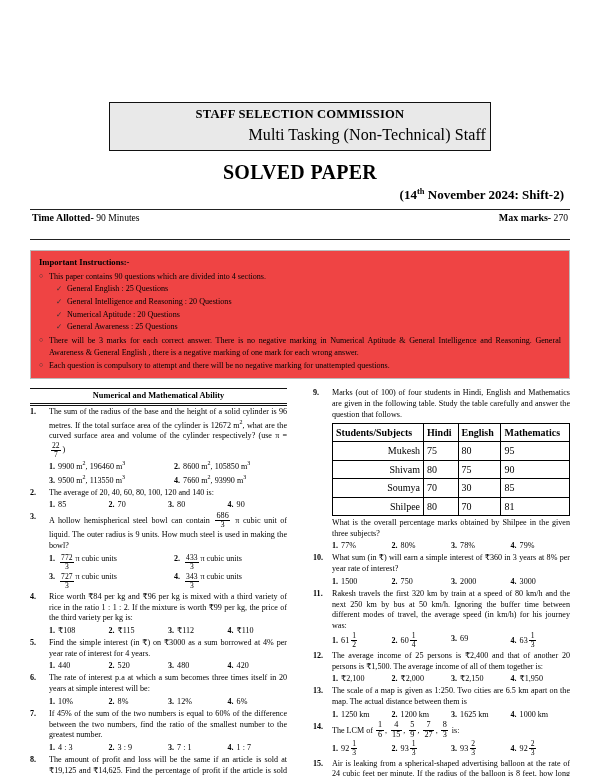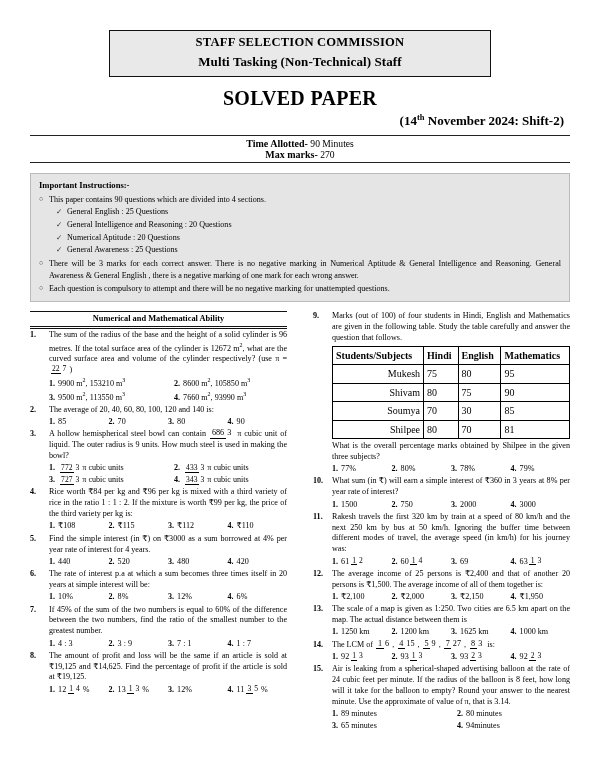--- a/index.html
+++ b/index.html
@@ -12,37 +12,38 @@
     width: 600px; height: 776px;
     font-family: "Liberation Serif", "DejaVu Serif", serif;
     color: #000;
     overflow: hidden;
     position: relative;
   }
   .page { width: 600px; height: 776px; padding: 0 30px; position: relative; }
 
   
   .title-box {
-    margin: 30px auto 0 auto;
+    margin: 102px auto 0 auto;
     width: 382px;
     border: 1.6px solid #111;
     background: #e9e9e9;
     text-align: center;
     padding: 4px 4px 6px 4px;
   }
   .title-line1 {
     font-weight: bold;
     font-size: 12.6px;
     letter-spacing: .2px;
     margin-bottom: 4px;
   }
   .title-line2 {
-    font-weight: bold;
-    font-size: 13px;
+    font-weight: normal;
+    font-size: 16px;
     letter-spacing: .1px;
+    text-align: right;
   }
   .solved-paper {
     text-align: center;
     font-weight: bold;
     font-size: 20px;
     margin-top: 10px;
     letter-spacing: .3px;
   }
   .shift-line {
     text-align: right;
@@ -51,33 +52,32 @@
     margin-top: 2px;
     padding-right: 6px;
   }
   .shift-line sup { font-size: 8.5px; font-family: Liberation Serif, serif; }
 
   .meta-row {
     margin-top: 6px;
     border-top: 1.4px solid #222;
     border-bottom: 1.4px solid #222;
     display: flex;
-    justify-content: flex-start;
+    justify-content: space-between;
     align-items: center;
-    padding: 2px 2px 2px 2px;
+    padding: 2px 2px 16px 2px;
     font-size: 9.6px;
-    flex-direction: column;
   }
   .meta-row b { font-size: 10px; }
 
   
   .instructions {
     margin-top: 10px;
     border: 1px solid #bbb;
-    background: #e5e5e5;
+    background: #ef4444;
     padding: 5px 8px 6px 8px;
     font-size: 8.1px;
     line-height: 1.48;
   }
   .instructions .ins-title {
     font-weight: bold;
     font-size: 8.6px;
     margin-bottom: 2px;
   }
   .ins-item {
@@ -152,21 +152,21 @@
   }
   .opt .on { font-weight: bold; margin-right: 3px; }
   .opts.two .opt { width: 50%; }
   .opts.two .opt:nth-child(2n) { padding-left: 6px; }
 
   sup.sm { font-size: 6px; vertical-align: super; }
 
   
   .frac {
     display: inline-flex;
-    flex-direction: row;
+    flex-direction: column;
     text-align: center;
     vertical-align: middle;
     line-height: 1.04;
     margin: 0 1.5px;
     font-size: 7.6px;
     position: relative;
     top: -0.5px;
   }
   .frac .num { border-bottom: 0.8px solid #000; padding: 0 1.5px; }
   .frac .den { padding: 0 1.5px; }
@@ -252,21 +252,21 @@
       <div class="q">
         <div class="qnum">1.</div>
         <div class="qbody">
           <div class="qtext"><span>The sum of the radius of the base and the height of a solid cylinder is 96 metres. If the total surface area of the cylinder is 12672 m</span><sup class="sm">2</sup><span>, what are the curved  surface area and volume of the cylinder respectively? (use π =</span><span class="frac">
                 <span class="num">22</span>
                 <span class="den">7</span>
               </span><span>)</span></div>
           <div class="opts two">
             <div class="opt">
                 <span class="on">1.</span>
-                <span><span>9900 m</span><sup class="sm">2</sup><span>, 153210 m</span><sup class="sm">3</sup></span>
+                <span><span>9900 m</span><sup class="sm">2</sup><span>, 196460 m</span><sup class="sm">3</sup></span>
               </div>
             <div class="opt">
                 <span class="on">2.</span>
                 <span><span>8600 m</span><sup class="sm">2</sup><span>, 105850 m</span><sup class="sm">3</sup></span>
               </div>
             <div class="opt">
                 <span class="on">3.</span>
                 <span><span>9500 m</span><sup class="sm">2</sup><span>, 113550 m</span><sup class="sm">3</sup></span>
               </div>
             <div class="opt">

